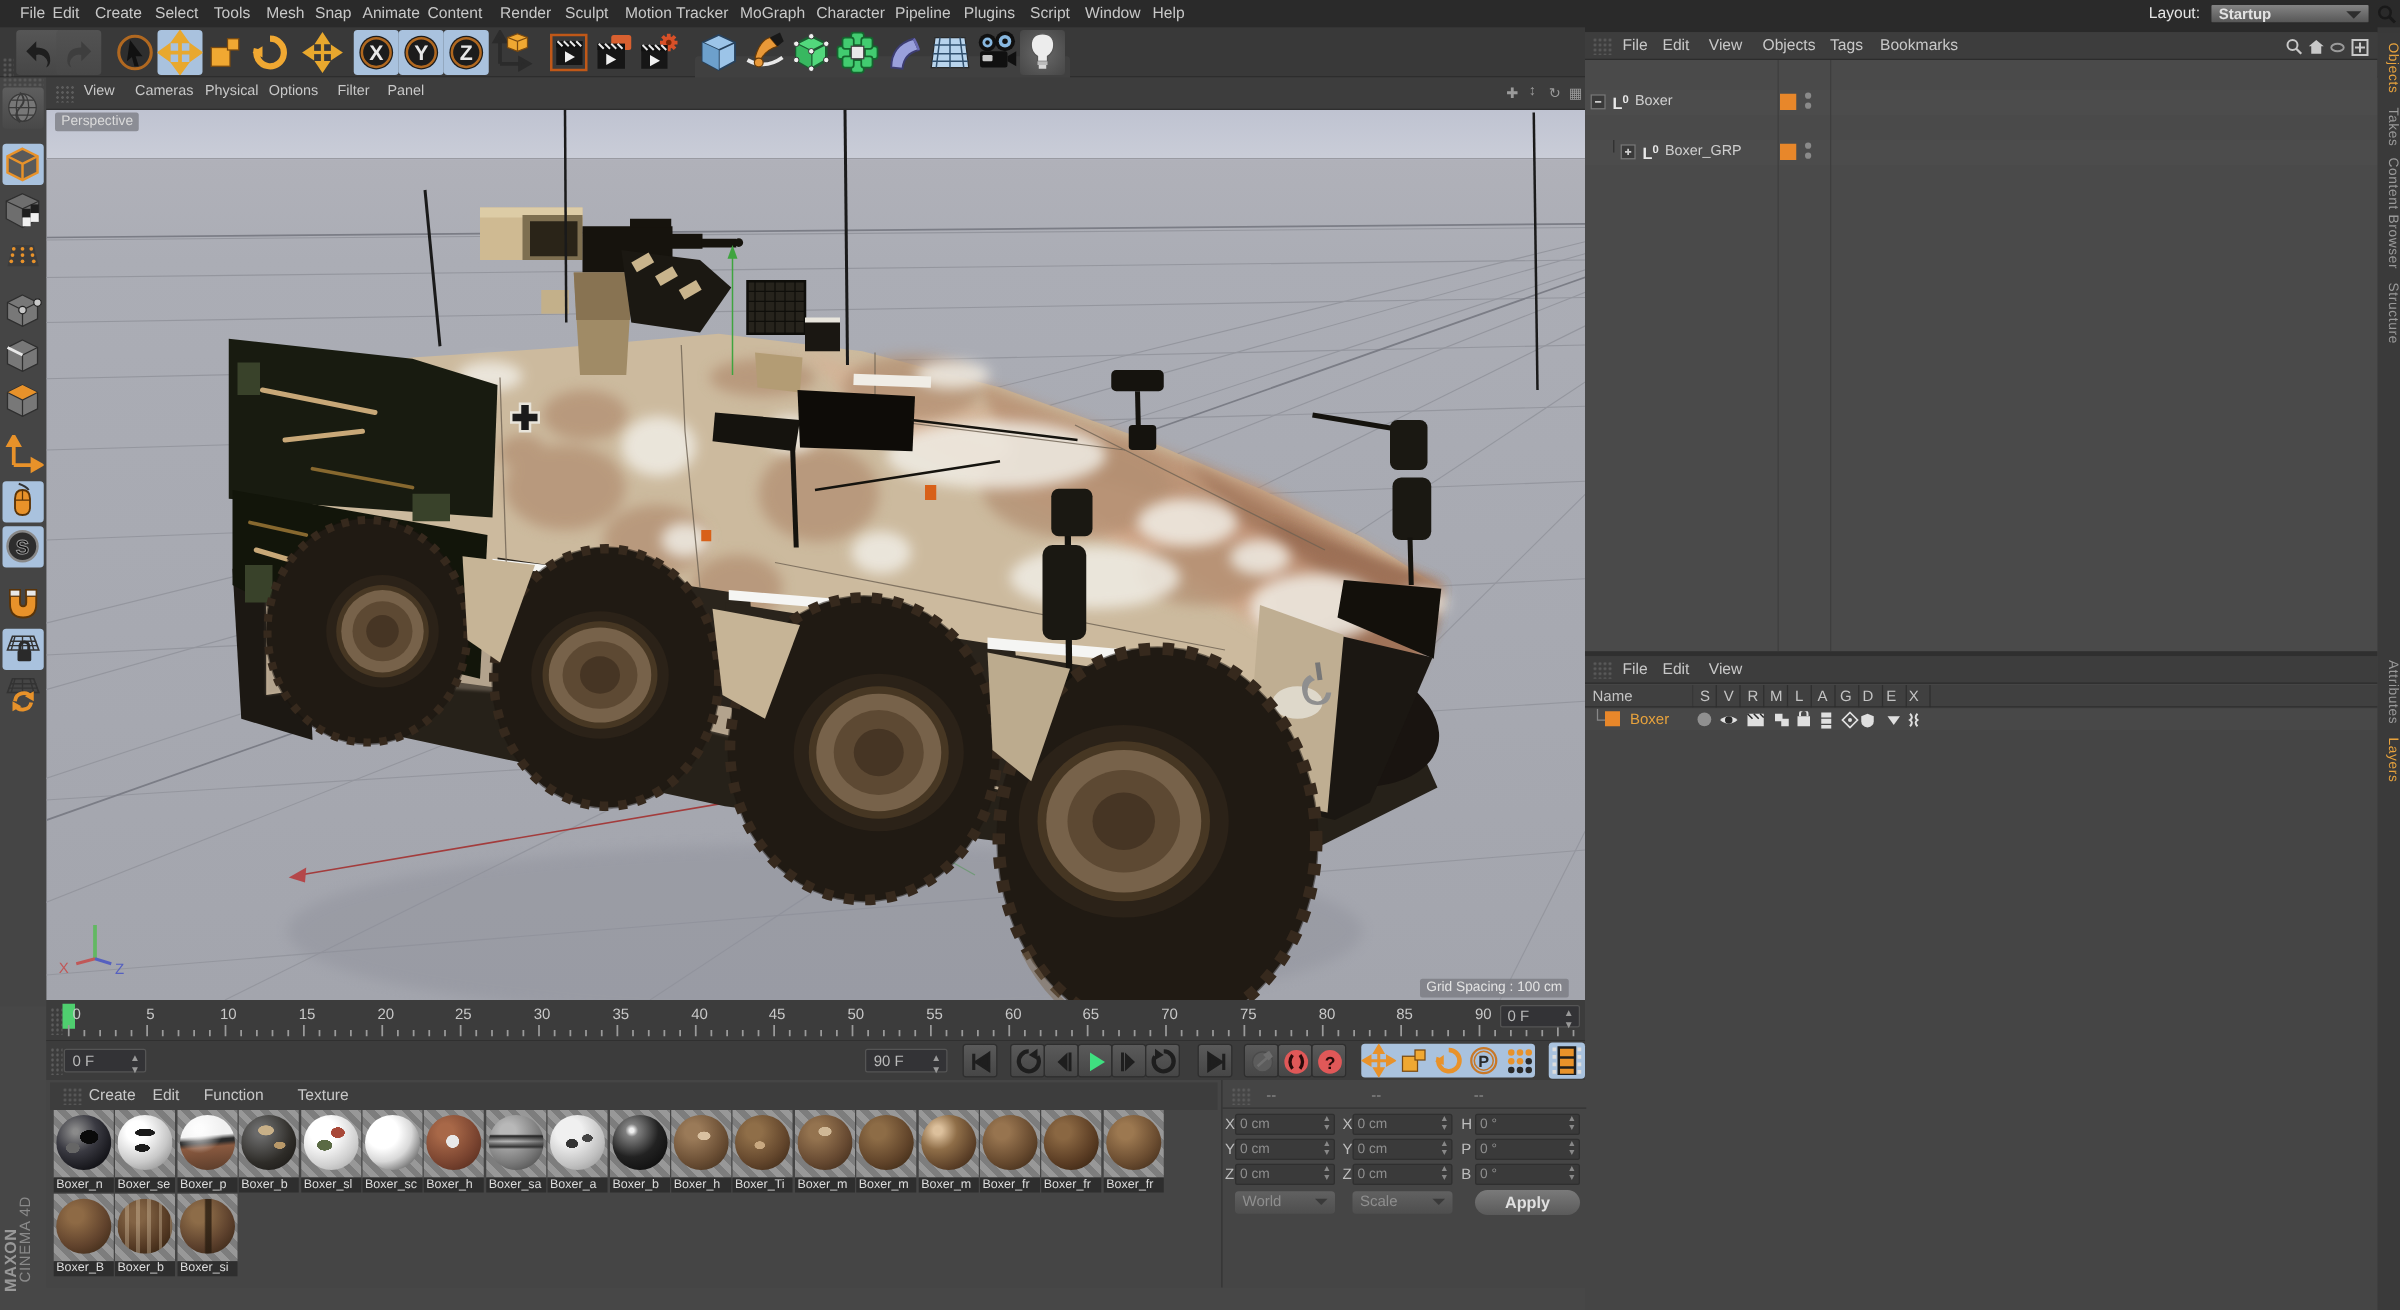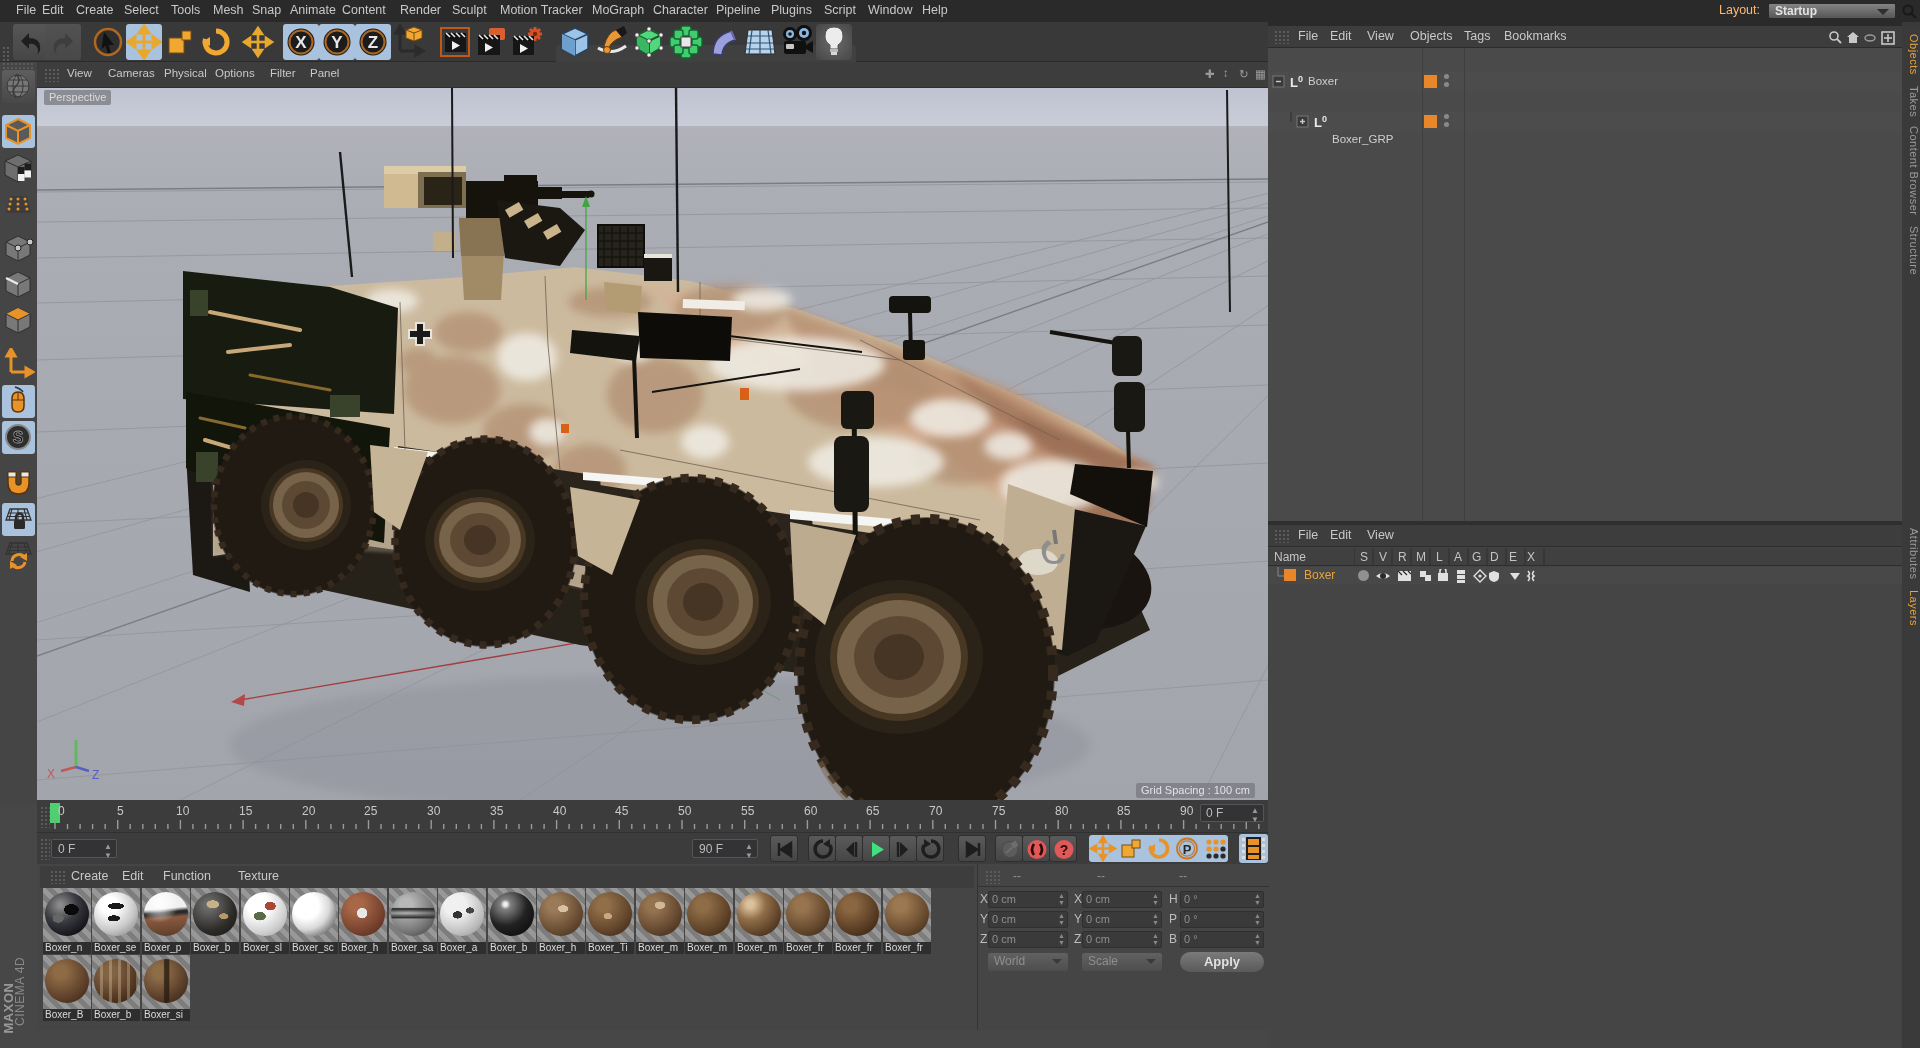--- a/index.html
+++ b/index.html
@@ -90,21 +90,21 @@
     <span class="mi" style="left:400px">Render</span>
     <span class="mi" style="left:452px">Sculpt</span>
     <span class="mi" style="left:500px">Motion Tracker</span>
     <span class="mi" style="left:592px">MoGraph</span>
     <span class="mi" style="left:653px">Character</span>
     <span class="mi" style="left:716px">Pipeline</span>
     <span class="mi" style="left:771px">Plugins</span>
     <span class="mi" style="left:824px">Script</span>
     <span class="mi" style="left:868px">Window</span>
     <span class="mi" style="left:922px">Help</span>
-    <span class="mi" style="left:1719px;color:#fdba74">Layout:</span>
+    <span class="mi" style="left:1719px;color:#e5e5e5">Layout:</span>
     <div class="abs" style="left:1768px;top:3px;width:128px;height:16px;border-radius:2px;
       background:linear-gradient(#848484,#565656);border:1px solid #2a2a2a;color:#e2e2e2;
       font-size:12px;font-weight:bold;padding:0px 6px;line-height:15px;">Startup
       <span style="position:absolute;right:6px;top:5px;width:0;height:0;
         border-left:6px solid transparent;border-right:6px solid transparent;
         border-top:6px solid #2e2e2e;"></span></div>
     <svg class="abs" style="left:1901px;top:3px" width="17" height="17" viewBox="0 0 17 17">
       <circle cx="7" cy="7" r="4.6" fill="none" stroke="#191919" stroke-width="2"></circle>
       <line x1="10.5" y1="10.5" x2="15" y2="15" stroke="#191919" stroke-width="2.4"></line>
     </svg>
@@ -711,21 +711,21 @@
     </div>
     <div class="omrow" style="top:86px;background:#4c4c4c">
       <svg class="abs" style="left:0;top:0" width="200" height="20">
         <line x1="23" y1="0" x2="23" y2="10" stroke="#2f2f2f"></line>
         <rect x="29" y="4" width="11" height="11" fill="#3a3a3a" stroke="#777"></rect>
           <line x1="32" y1="9.5" x2="37" y2="9.5" stroke="#ccc" stroke-width="1.4"></line>
           <line x1="34.5" y1="7" x2="34.5" y2="12" stroke="#ccc" stroke-width="1.4"></line>
         <text x="46" y="15" font-size="13" font-weight="bold" fill="#e8e8e8" font-family="Liberation Sans">L</text>
           <text x="54" y="10" font-size="9" font-weight="bold" fill="#e8e8e8" font-family="Liberation Sans">0</text>
       </svg>
-      <span class="abs" style="left:64px;top:21px">Boxer_GRP</span>
+      <span class="abs" style="left:64px;top:3px">Boxer_GRP</span>
       <div class="abs" style="left:156px;top:3px;width:13px;height:13px;background:#e8872a"></div>
       <div class="abs" style="left:176px;top:2px;width:5px;height:5px;border-radius:50%;background:#8a8a8a"></div>
       <div class="abs" style="left:176px;top:10px;width:5px;height:5px;border-radius:50%;background:#8a8a8a"></div>
     </div>
     <div class="abs" style="left:154px;top:22px;width:1px;height:473px;background:#3e3e3e"></div>
     <div class="abs" style="left:196px;top:22px;width:1px;height:473px;background:#3e3e3e"></div>
   </div>
   <div id="lay">
     <div class="abs" style="left:0;top:0;width:634px;height:4px;background:#2f2f2f"></div>
     <div id="laymenu">

